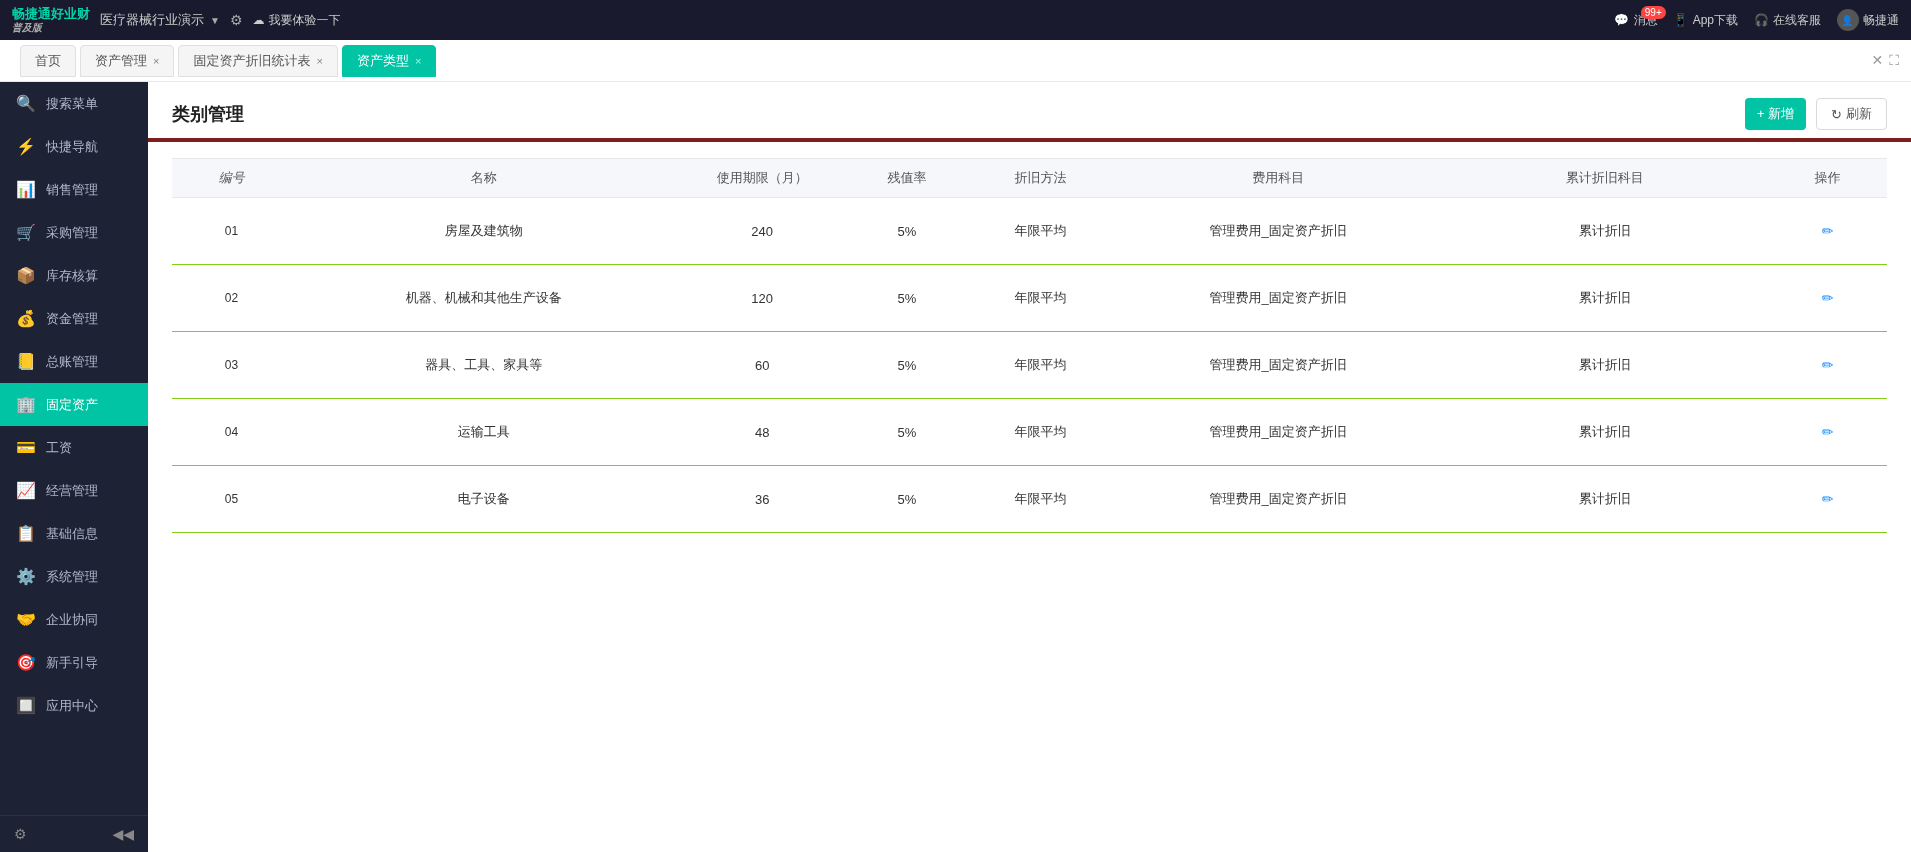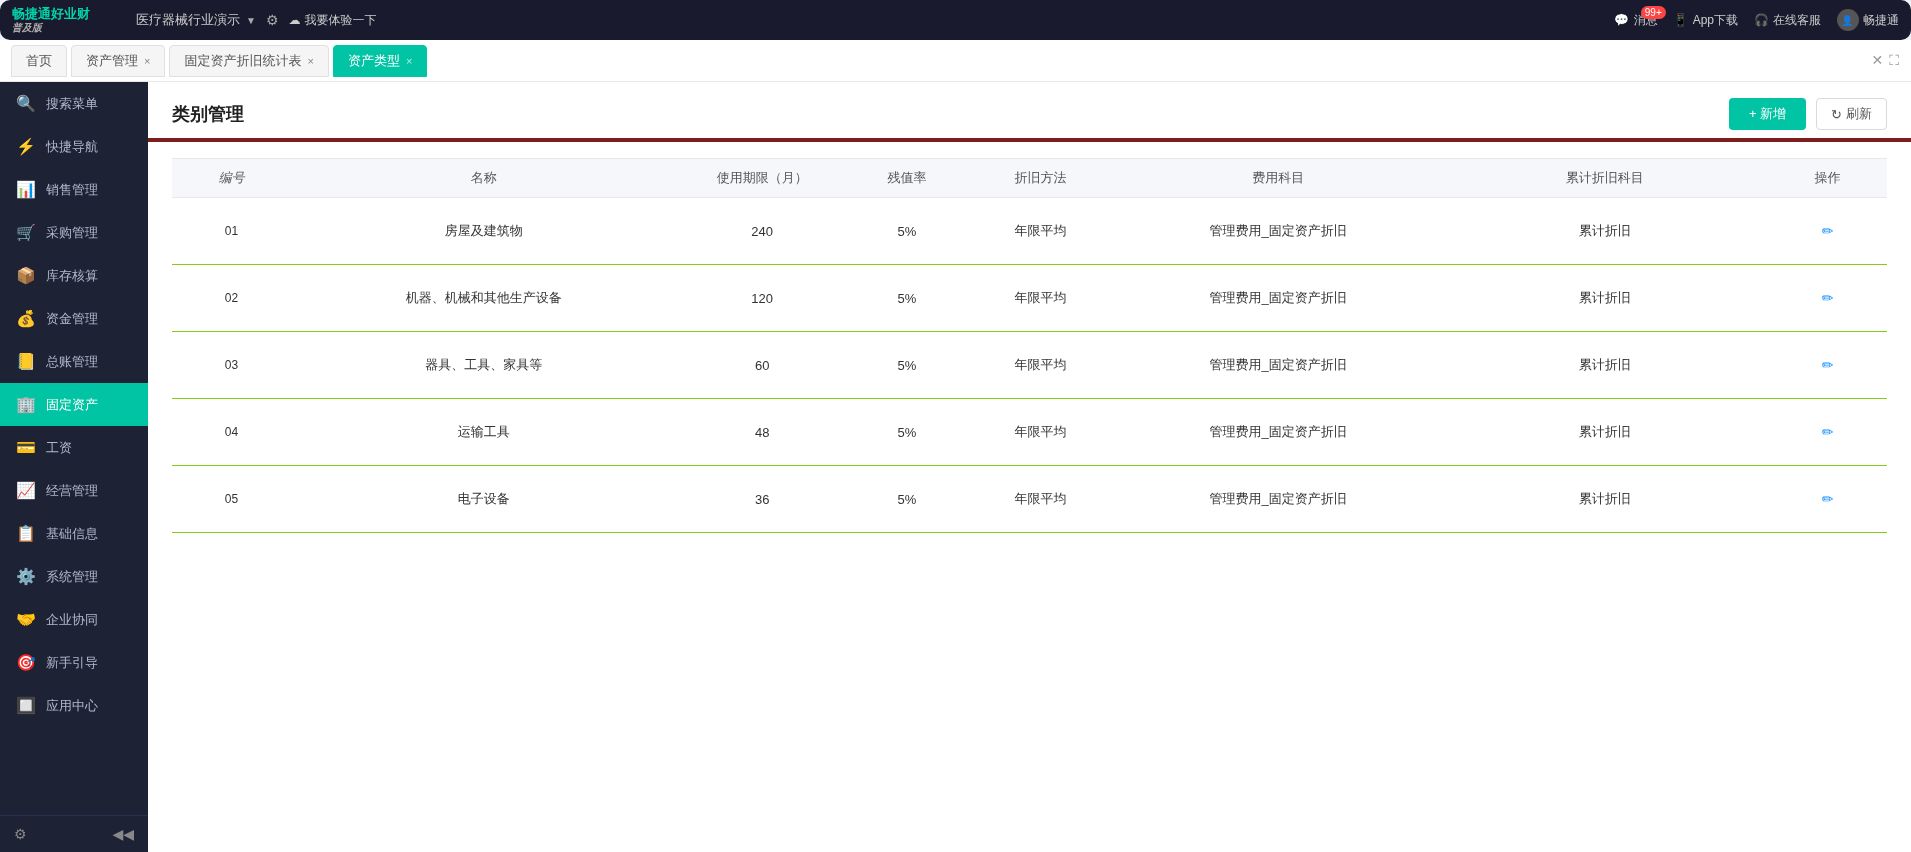--- a/index.html
+++ b/index.html
@@ -1,33 +1,33 @@
 <!DOCTYPE html>
 <html><head>
   <meta charset="utf-8">
   <style>
     * { margin: 0; padding: 0; box-sizing: border-box; }
     body { font-family: "Microsoft YaHei", "PingFang SC", sans-serif; font-size: 13px; background: #f0f2f5; display: flex; flex-direction: column; height: 852px; overflow: hidden; }
 
     
-    .top-bar { height: 40px; background: #1a1a2e; display: flex; align-items: center; justify-content: space-between; padding: 0 12px; flex-shrink: 0; border-radius: 10px; }
+    .top-bar { height: 40px; background: #1a1a2e; display: flex; align-items: center; justify-content: space-between; padding: 0 12px; flex-shrink: 0; }
     .top-bar-left { display: flex; align-items: center; gap: 10px; }
     .app-logo { color: #00d4aa; font-size: 13px; font-weight: bold; display: flex; flex-direction: column; line-height: 1.2; }
     .app-logo .sub { font-size: 10px; color: #aaa; font-style: italic; }
-    .demo-selector { display: flex; align-items: center; gap: 6px; color: #ccc; font-size: 13px; cursor: pointer; margin-left: 36px; }
+    .demo-selector { display: flex; align-items: center; gap: 6px; color: #ccc; font-size: 13px; cursor: pointer; }
     .demo-selector .arrow { font-size: 10px; color: #aaa; }
     .gear-btn { color: #aaa; font-size: 14px; cursor: pointer; }
     .experience-btn { display: flex; align-items: center; gap: 4px; color: #ccc; font-size: 12px; cursor: pointer; }
     .top-bar-right { display: flex; align-items: center; gap: 16px; }
     .top-right-item { display: flex; align-items: center; gap: 4px; color: #ccc; font-size: 12px; cursor: pointer; position: relative; }
     .badge { background: #ff4444; color: white; font-size: 10px; border-radius: 8px; padding: 1px 4px; position: absolute; top: -6px; right: -8px; }
     .avatar-circle { width: 22px; height: 22px; border-radius: 50%; background: #555; display: flex; align-items: center; justify-content: center; color: #ccc; font-size: 10px; }
 
     
-    .tab-bar { height: 42px; background: white; display: flex; align-items: center; padding: 0 11px; border-bottom: 1px solid #e8e8e8; flex-shrink: 0; gap: 4px; position: relative; }
+    .tab-bar { height: 42px; background: white; display: flex; align-items: center; padding: 0 20px; border-bottom: 1px solid #e8e8e8; flex-shrink: 0; gap: 4px; position: relative; }
     .tab-item { display: flex; align-items: center; gap: 6px; padding: 6px 14px; border-radius: 4px 4px 0 0; cursor: pointer; font-size: 13px; color: #555; border: 1px solid transparent; }
     .tab-item.active { background: #00c4a3; color: white; border-color: #00c4a3; }
     .tab-item.normal { background: #f5f5f5; border-color: #e0e0e0; }
     .tab-close { font-size: 11px; color: inherit; opacity: 0.7; cursor: pointer; }
     .tab-bar-controls { position: absolute; right: 12px; display: flex; gap: 6px; }
     .tab-ctrl-btn { font-size: 14px; color: #999; cursor: pointer; }
 
     
     .layout { display: flex; flex: 1; overflow: hidden; }
     .sidebar { width: 148px; background: #1e2235; display: flex; flex-direction: column; flex-shrink: 0; overflow-y: auto; }
@@ -37,21 +37,21 @@
     .sidebar-item.active { background: #00c4a3; color: white; }
     .sidebar-icon { font-size: 16px; width: 20px; text-align: center; flex-shrink: 0; }
     .sidebar-bottom { margin-top: auto; display: flex; align-items: center; justify-content: space-between; padding: 10px 14px; border-top: 1px solid #2a3050; }
     .sidebar-bottom-icon { color: #888; font-size: 14px; cursor: pointer; }
 
     
     .main-content { flex: 1; display: flex; flex-direction: column; overflow: hidden; background: white; }
     .content-header { padding: 16px 24px 8px; display: flex; align-items: center; justify-content: space-between; border-bottom: 4px solid #7f1d1d; }
     .page-title { font-size: 18px; font-weight: 600; color: #222; }
     .header-actions { display: flex; gap: 10px; }
-    .btn-new { background: #00c4a3; color: white; border: none; padding: 6px 20px; border-radius: 4px; cursor: pointer; font-size: 13px; display: flex; align-items: center; gap: 4px; }
+    .btn-new { background: #00c4a3; color: white; border: none; padding: 6px 12px; border-radius: 4px; cursor: pointer; font-size: 13px; display: flex; align-items: center; gap: 4px; }
     .btn-refresh { background: white; color: #555; border: 1px solid #d9d9d9; padding: 6px 14px; border-radius: 4px; cursor: pointer; font-size: 13px; display: flex; align-items: center; gap: 4px; }
 
     
     .table-wrap { padding: 16px 24px; overflow-y: auto; flex: 1; }
     .data-table { width: 100%; border-collapse: collapse; font-size: 13px; }
     .data-table thead tr { background: #f5f7fa; }
     .data-table th { padding: 10px 12px; text-align: center; color: #555; font-weight: 500; border-bottom: 1px solid #e8e8e8; border-top: 1px solid #e8e8e8; white-space: nowrap; }
     .data-table td { padding: 24px 12px; text-align: center; color: #333; border-bottom: 1px solid #84cc16; }
     .td-name { text-align: left; color: #1890ff; cursor: pointer; }
     .td-code { color: #555; font-size: 12px; }

